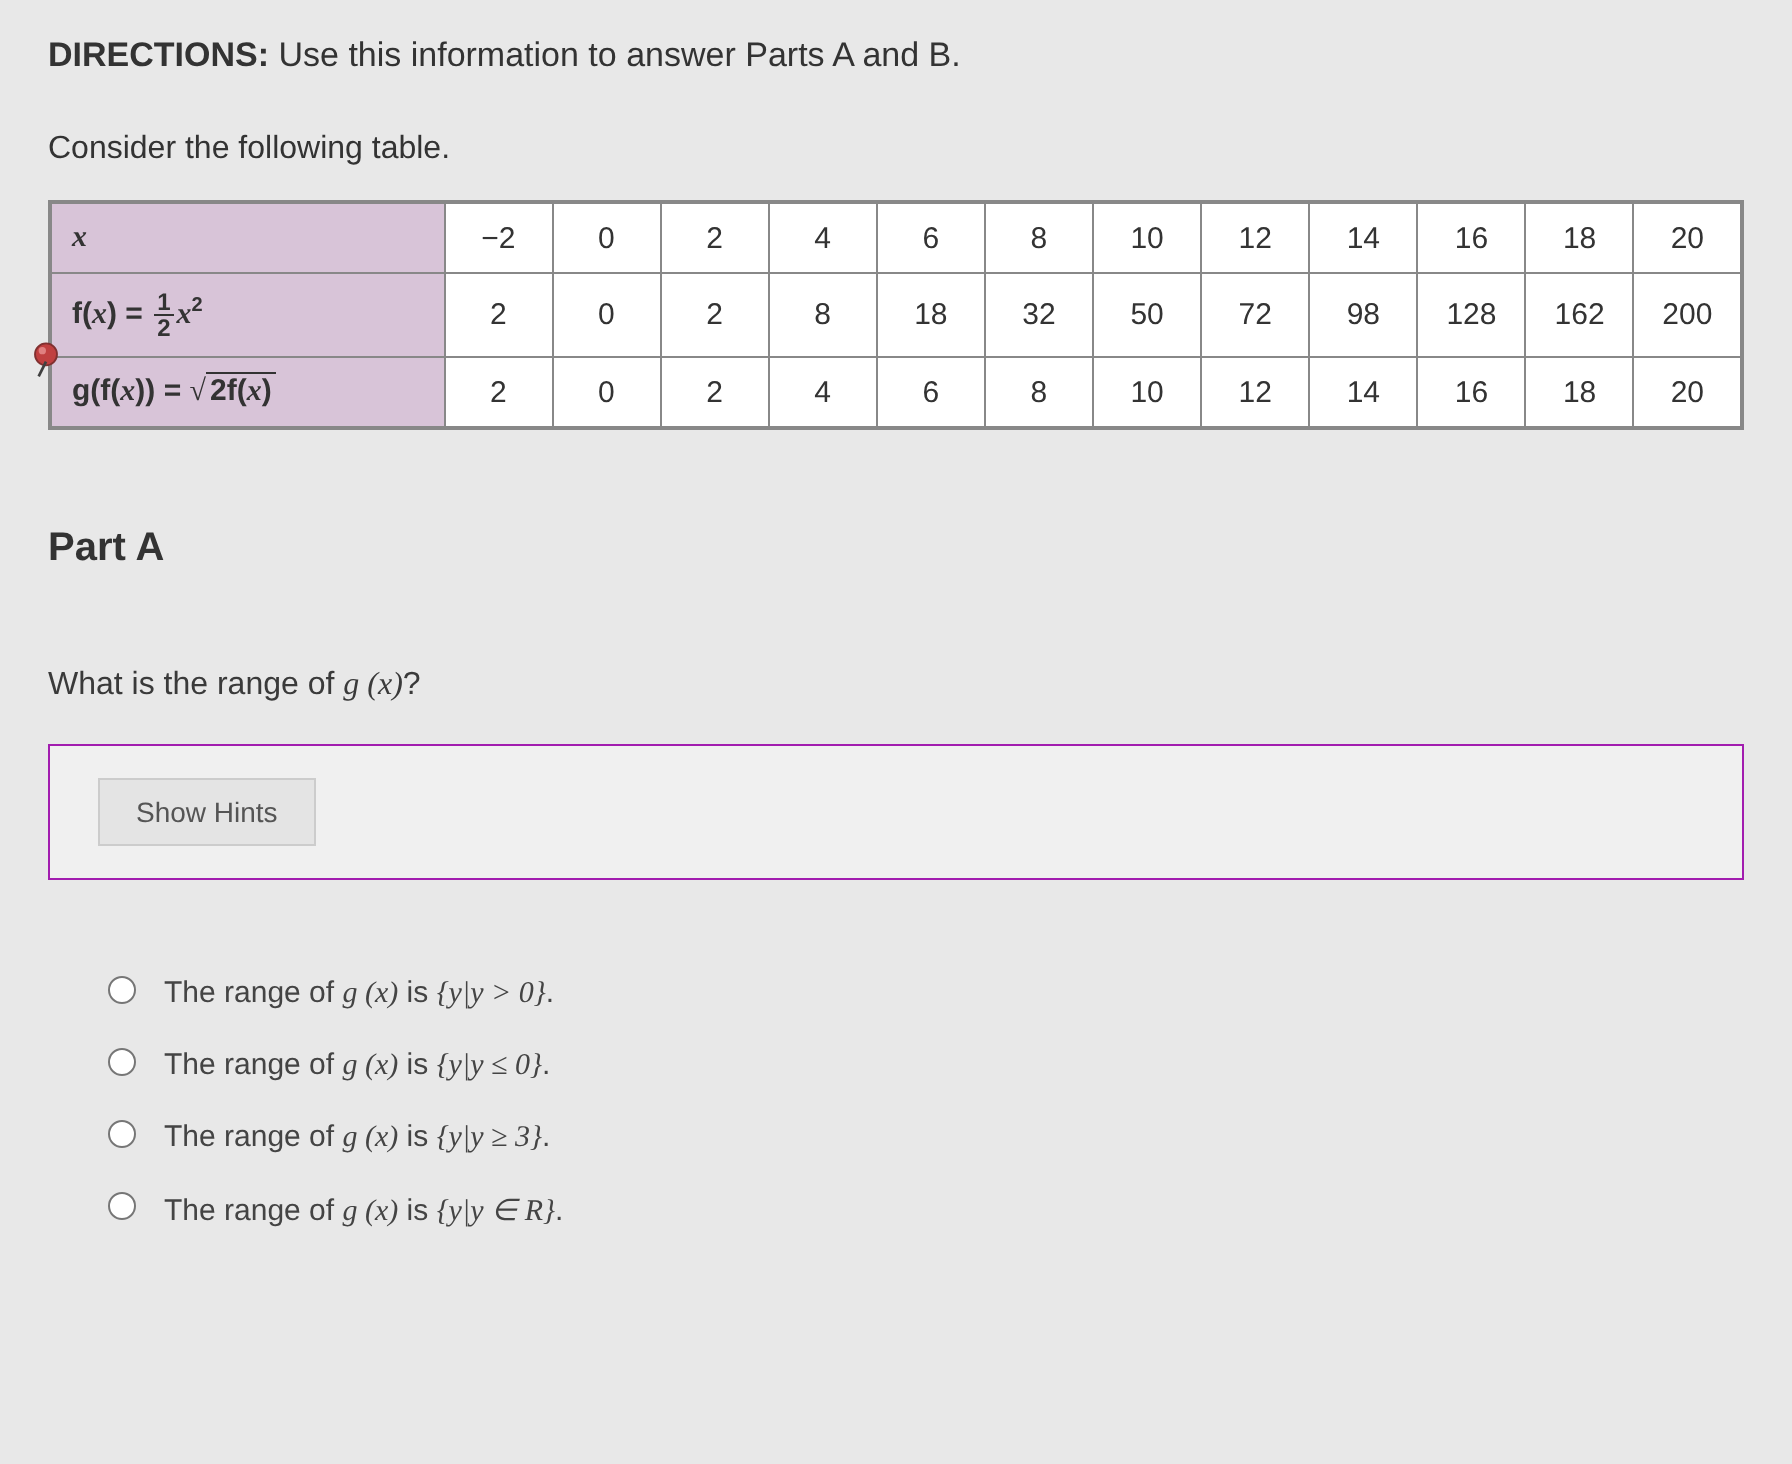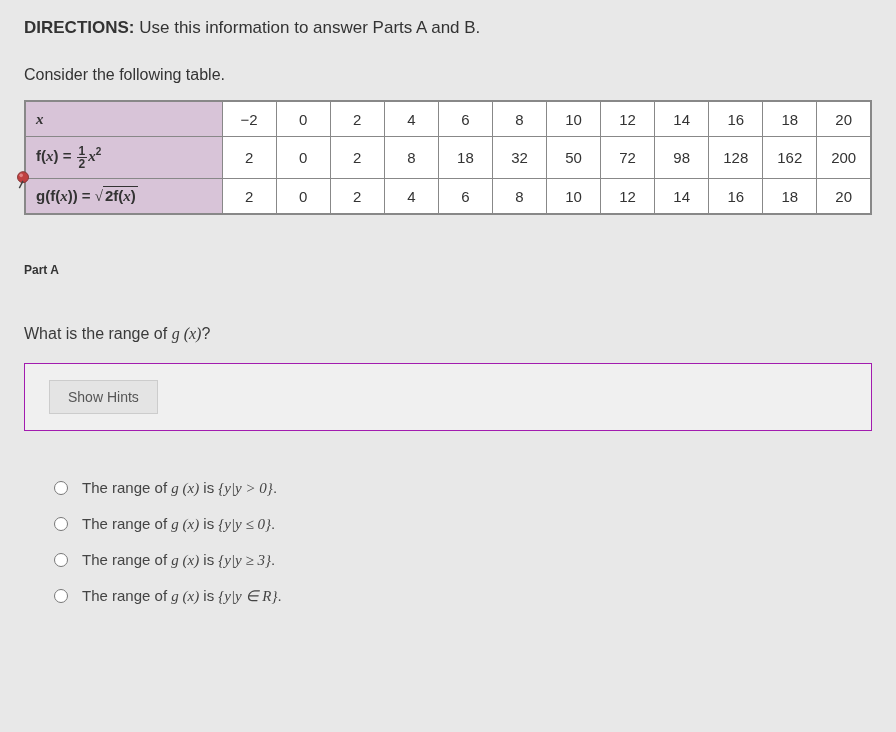--- a/index.html
+++ b/index.html
@@ -60,21 +60,21 @@
       min-width: 48px;
     }
     .pin {
       position: absolute;
       left: -12px;
       top: 68px;
       width: 22px;
       height: 22px;
     }
     .part-label {
-      font-size: 12px;
+      font-size: 20px;
       font-weight: bold;
       color: #333;
       margin-bottom: 18px;
     }
     .question {
       font-size: 16px;
       color: #3a3a3a;
       margin-bottom: 20px;
       margin-top: 48px;
     }
@@ -91,21 +91,21 @@
       padding: 8px 18px;
       font-size: 14px;
       color: #555;
       cursor: pointer;
     }
     .options {
       padding-left: 30px;
     }
     .option {
       display: flex;
-      align-items: center;
+      align-items: flex-start;
       margin-bottom: 18px;
       font-size: 15px;
       color: #444;
     }
     .option input[type="radio"] {
       margin-right: 14px;
       width: 14px;
       height: 14px;
     }
     .math-i {

